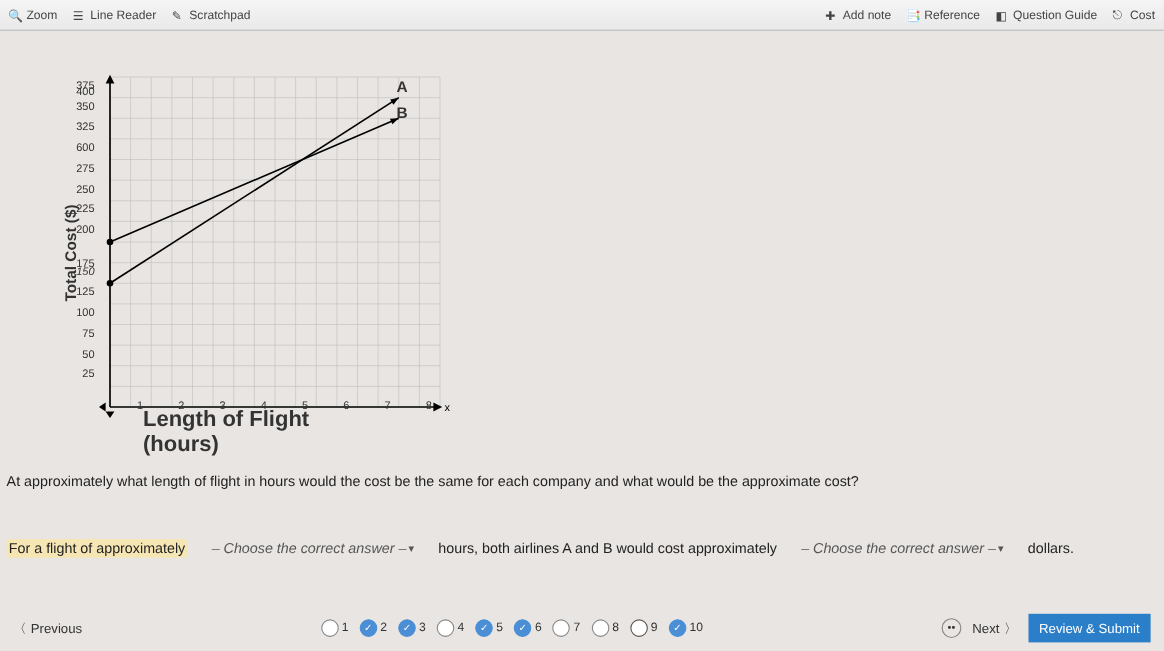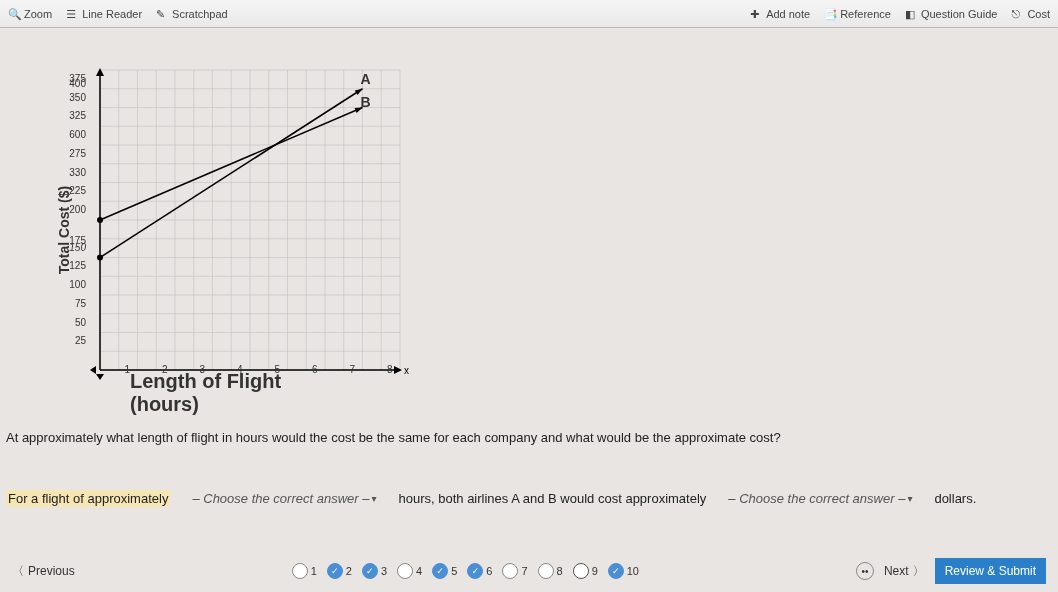--- a/index.html
+++ b/index.html
@@ -197,21 +197,21 @@
   <div id="yticks">
       <span class="tick" style="right: 344px; left: 28px; top: 285.25px; position: absolute; text-align: right; width: 28px;">25</span>
       <span class="tick" style="right: 344px; left: 28px; top: 266.5px; position: absolute; text-align: right; width: 28px;">50</span>
       <span class="tick" style="right: 344px; left: 28px; top: 247.75px; position: absolute; text-align: right; width: 28px;">75</span>
       <span class="tick" style="right: 344px; left: 28px; top: 229px; position: absolute; text-align: right; width: 28px;">100</span>
       <span class="tick" style="right: 344px; left: 28px; top: 210.25px; position: absolute; text-align: right; width: 28px;">125</span>
       <span class="tick" style="right: 344px; left: 28px; top: 191.5px; position: absolute; text-align: right; width: 28px; font-style: italic;">150</span>
       <span class="tick" style="right: 344px; left: 28px; top: 172.75px; position: absolute; text-align: right; width: 28px; margin-top: 12px;">175</span>
       <span class="tick" style="right: 344px; left: 28px; top: 154px; position: absolute; text-align: right; width: 28px;">200</span>
       <span class="tick" style="right: 344px; left: 28px; top: 135.25px; position: absolute; text-align: right; width: 28px;">225</span>
-      <span class="tick" style="right: 344px; left: 28px; top: 116.5px; position: absolute; text-align: right; width: 28px;">330</span>
+      <span class="tick" style="right: 344px; left: 28px; top: 116.5px; position: absolute; text-align: right; width: 28px;">250</span>
       <span class="tick" style="right: 344px; left: 28px; top: 97.75px; position: absolute; text-align: right; width: 28px;">275</span>
       <span class="tick" style="right: 344px; left: 28px; top: 79px; position: absolute; text-align: right; width: 28px;">600</span>
       <span class="tick" style="right: 344px; left: 28px; top: 60.25px; position: absolute; text-align: right; width: 28px;">325</span>
       <span class="tick" style="right: 344px; left: 28px; top: 41.5px; position: absolute; text-align: right; width: 28px;">350</span>
       <span class="tick" style="right: 344px; left: 28px; top: 22.75px; position: absolute; text-align: right; width: 28px;">375</span>
       <span class="tick" style="right: 344px; left: 28px; top: 4px; position: absolute; text-align: right; width: 28px; margin-top: 24px;">400</span>
     </div>
   <div id="xticks">
       <span class="tick" style="left: 94.5px; top: 314px;">1</span>
       <span class="tick" style="left: 132px; top: 314px;">2</span>

